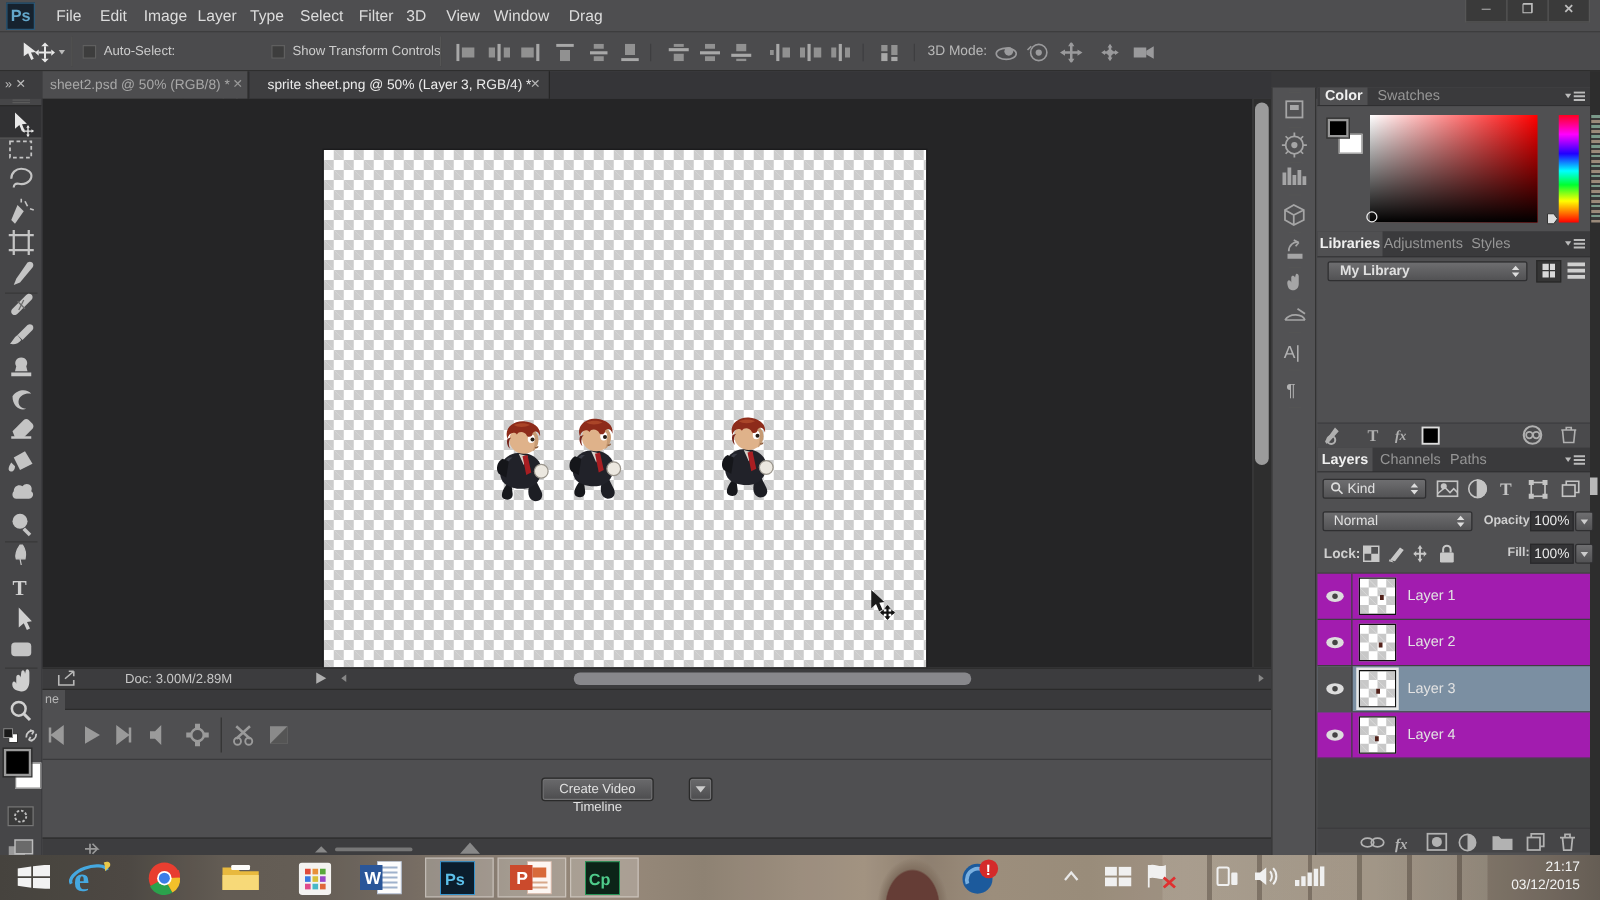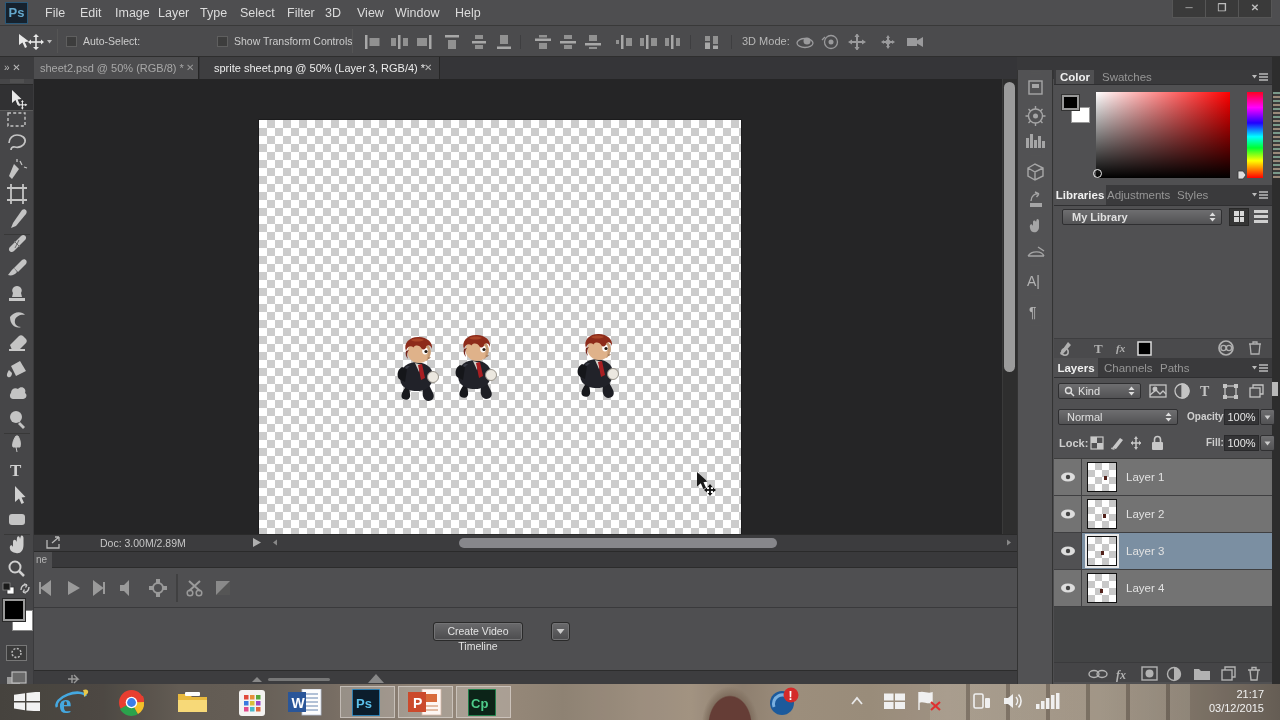--- a/index.html
+++ b/index.html
@@ -70,21 +70,21 @@
 .ptab { top:0; height:100%; font-size:11.5px; }
 .ptab.active { background:#505052; color:#f0f0f0; font-weight:bold; }
 .ptab.dim { color:#969696; }
 
 
 .pselect { background:linear-gradient(#6e6e70,#525254); border:1px solid #2f2f31; border-radius:2px; color:#e0e0e0; font-size:11px; }
 .darkbox { background:#343436; border:1px solid #29292b; color:#e8e8e8; font-size:11px; text-align:center; }
 .dropbtn { background:linear-gradient(#6e6e70,#525254); border:1px solid #2f2f31; border-radius:2px; }
 
 
-.layerrow { left:0; width:218px; height:37px; border-bottom:1px solid #3f3f41; background:#737373; }
+.layerrow { left:0; width:218px; height:37px; border-bottom:1px solid #3f3f41; background:#a21caf; }
 .layerrow.sel { background:#7b8fa2; }
 .eyecol { left:0; top:0; width:28px; height:36px; border-right:1px solid #3f3f41; }
 .lthumb { left:33px; top:3px; width:30px; height:30px; background-color:#fff;
   background-image:linear-gradient(45deg,#c8c8c8 25%,transparent 25%,transparent 75%,#c8c8c8 75%),
                    linear-gradient(45deg,#c8c8c8 25%,transparent 25%,transparent 75%,#c8c8c8 75%);
   background-size:14px 14px; background-position:0 0,7px 7px; border:1px solid #111; }
 .lname { left:72px; top:0; height:37px; line-height:37px; font-size:11.5px; color:#e2e2e2; }
 
 
 #taskbar { left:0; top:684px; width:1280px; height:36px; }
@@ -100,21 +100,21 @@
     <span class="menuitem abs" style="left:45px;">File</span>
     <span class="menuitem abs" style="left:80px;">Edit</span>
     <span class="menuitem abs" style="left:115px;">Image</span>
     <span class="menuitem abs" style="left:158px;">Layer</span>
     <span class="menuitem abs" style="left:200px;">Type</span>
     <span class="menuitem abs" style="left:240px;">Select</span>
     <span class="menuitem abs" style="left:287px;">Filter</span>
     <span class="menuitem abs" style="left:325px;">3D</span>
     <span class="menuitem abs" style="left:357px;">View</span>
     <span class="menuitem abs" style="left:395px;">Window</span>
-    <span class="menuitem abs" style="left:455px;">Help</span>
+    <span class="menuitem abs" style="left:455px;">Drag</span>
     <div id="winbtns" class="abs">
       <div class="winbtn">─</div>
       <div class="winbtn">❐</div>
       <div class="winbtn">✕</div>
     </div>
   </div>
 
   <div id="optionsbar" class="abs">
     <svg class="abs" style="left:16px;top:7px;" width="36" height="18" viewBox="0 0 36 18">
       <path d="M3 1 L3 12 L6.5 9.5 L9 15 L11 14 L8.8 9 L13 8.5 Z" fill="#e8e8e8"></path>

